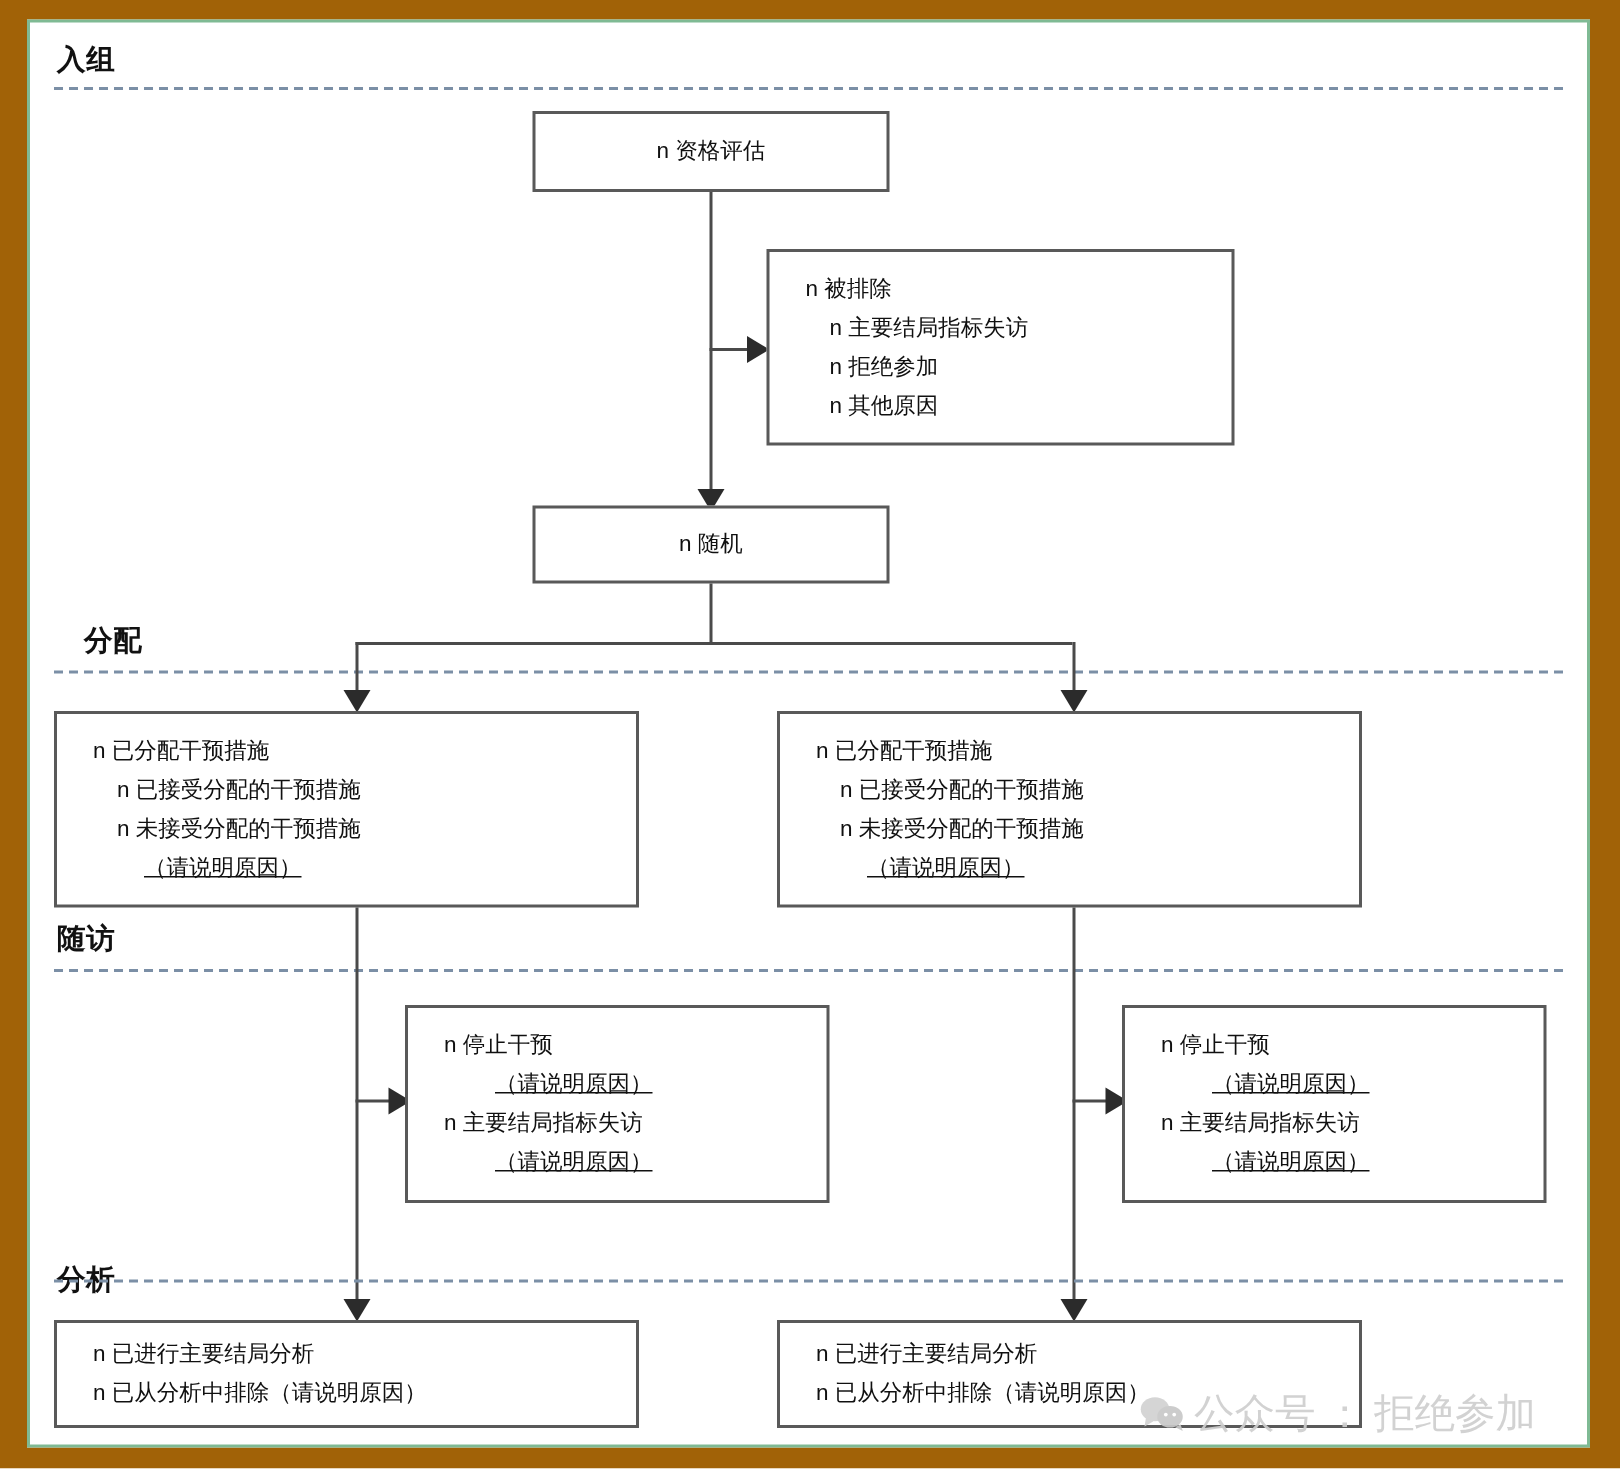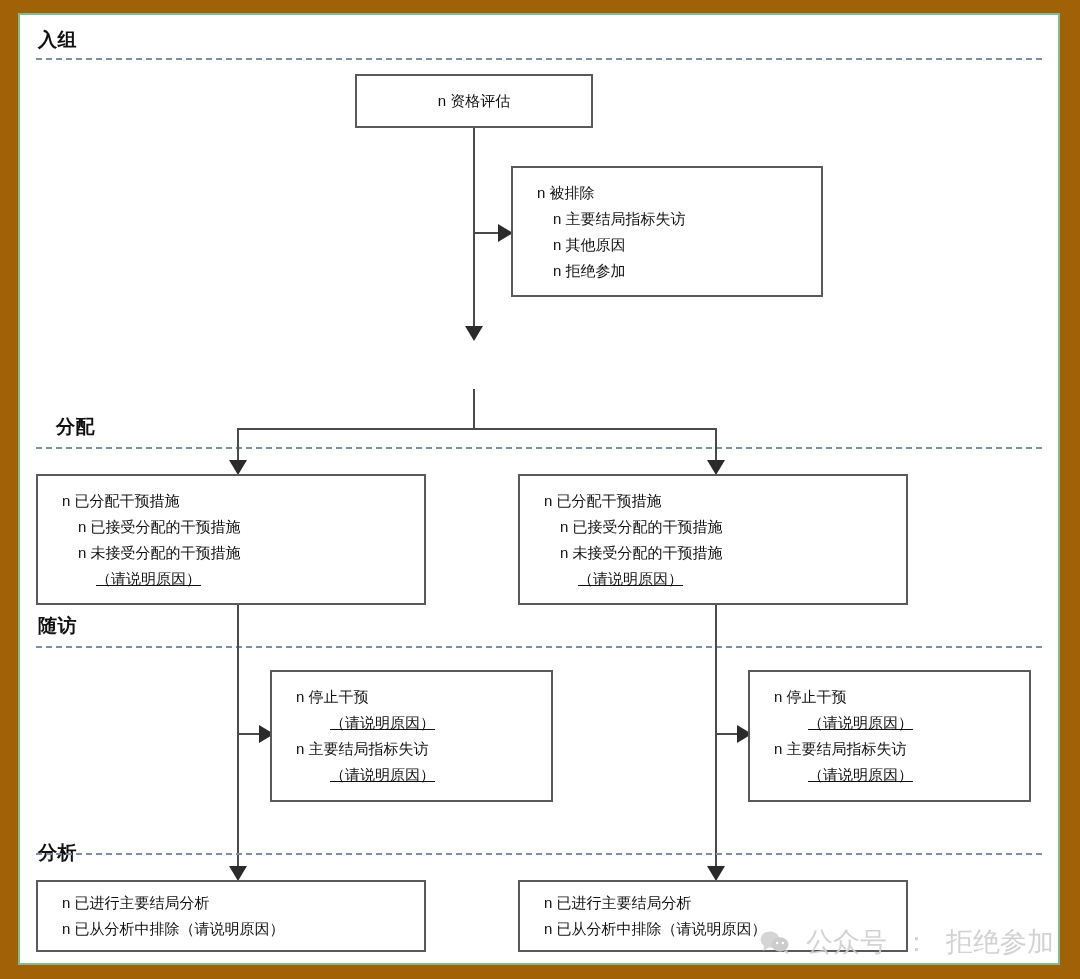--- a/index.html
+++ b/index.html
@@ -92,21 +92,21 @@
     border-top: 9px solid transparent;
     border-bottom: 9px solid transparent;
     border-left: 15px solid #2b2b2b;
   }
 
   
   .watermark {
     position: absolute;
     display: flex;
     align-items: center;
-    gap: 16px;
+    gap: 6px;
     color: #cfcfcf;
     font-size: 27px;
     opacity: 0.92;
     white-space: nowrap;
     pointer-events: none;
     justify-content: flex-end;
   }
   .wm-bubble {
     position: relative;
     width: 30px;
@@ -131,24 +131,27 @@
 
   <div class="vline" style="left:473px; top:128px; height:202px;"></div>
   <div class="arrow-down" style="left:465px; top:326px;"></div>
 
   <div class="hline" style="left:473px; top:232px; width:28px;"></div>
   <div class="arrow-right" style="left:498px; top:224px;"></div>
 
   <div class="box padded" style="left:511px; top:166px; width:312px; height:131px;">
     <span class="ln">n 被排除</span>
     <span class="ln ind1">n 主要结局指标失访</span>
+    <span class="ln ind1">n 拒绝参加</span>
     <span class="ln ind1">n 其他原因</span>
-    <span class="ln ind1">n 拒绝参加</span>
-  </div>
-
+  </div>
+
+  <div class="box center" style="left:355px; top:337px; width:238px; height:52px;">
+    <span class="ln">n 随机</span>
+  </div>
 
   <div class="sect-label" style="left:56px; top:414px;">分配</div>
   <div class="dash" style="left:36px; top:447px; width:1006px;"></div>
 
   <div class="vline" style="left:473px; top:389px; height:40px;"></div>
   <div class="hline" style="left:237px; top:428px; width:478px;"></div>
   <div class="vline" style="left:237px; top:428px; height:36px;"></div>
   <div class="arrow-down" style="left:229px; top:460px;"></div>
   <div class="vline" style="left:715px; top:428px; height:36px;"></div>
   <div class="arrow-down" style="left:707px; top:460px;"></div>

